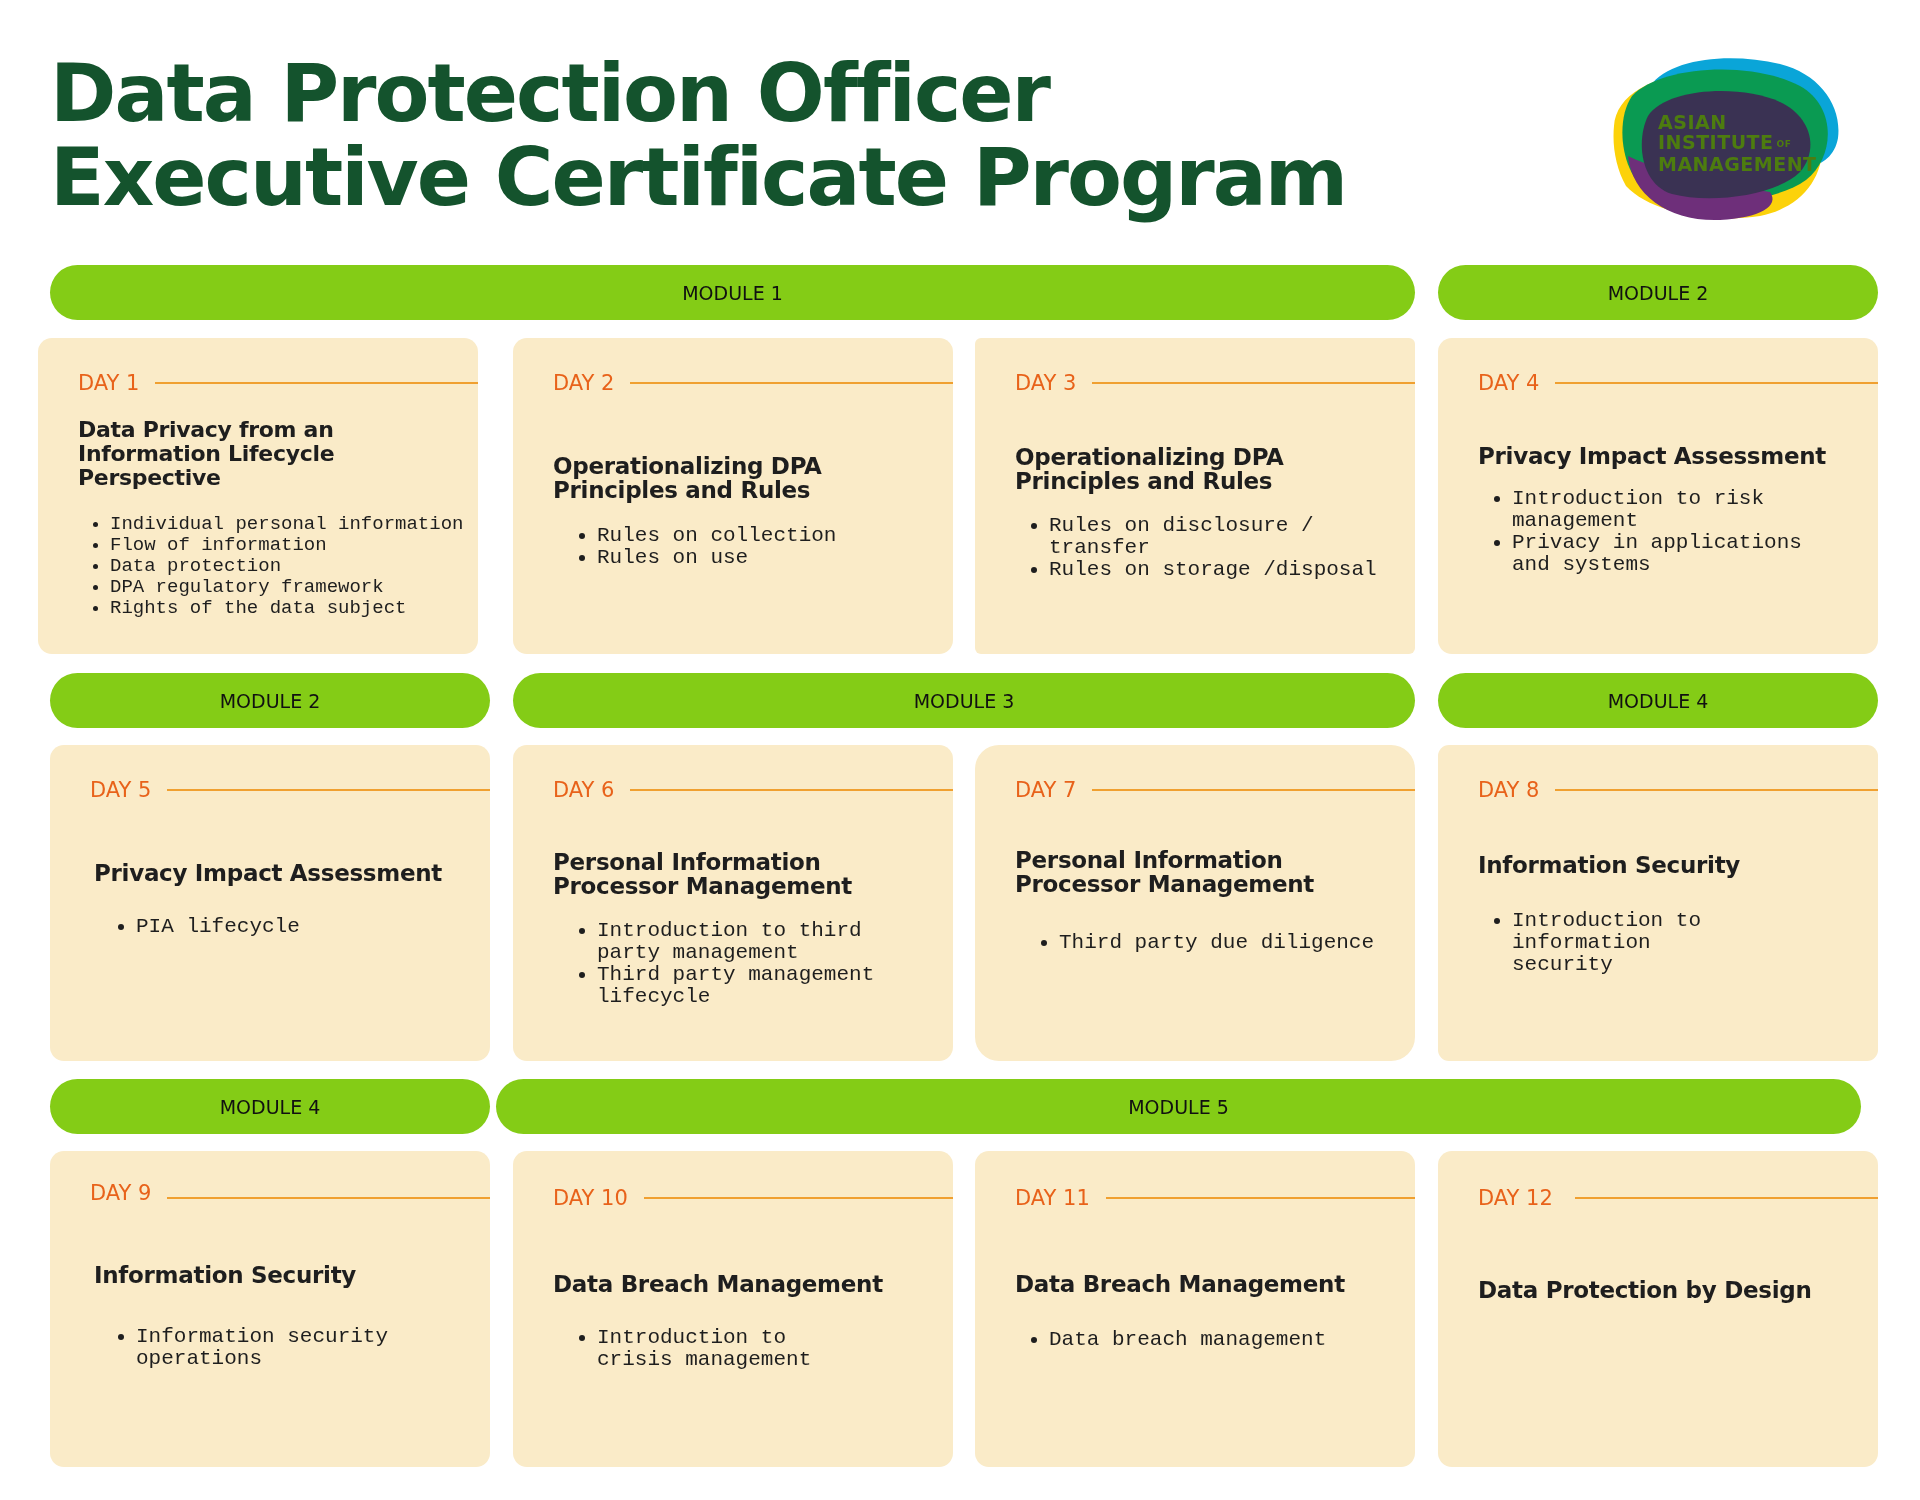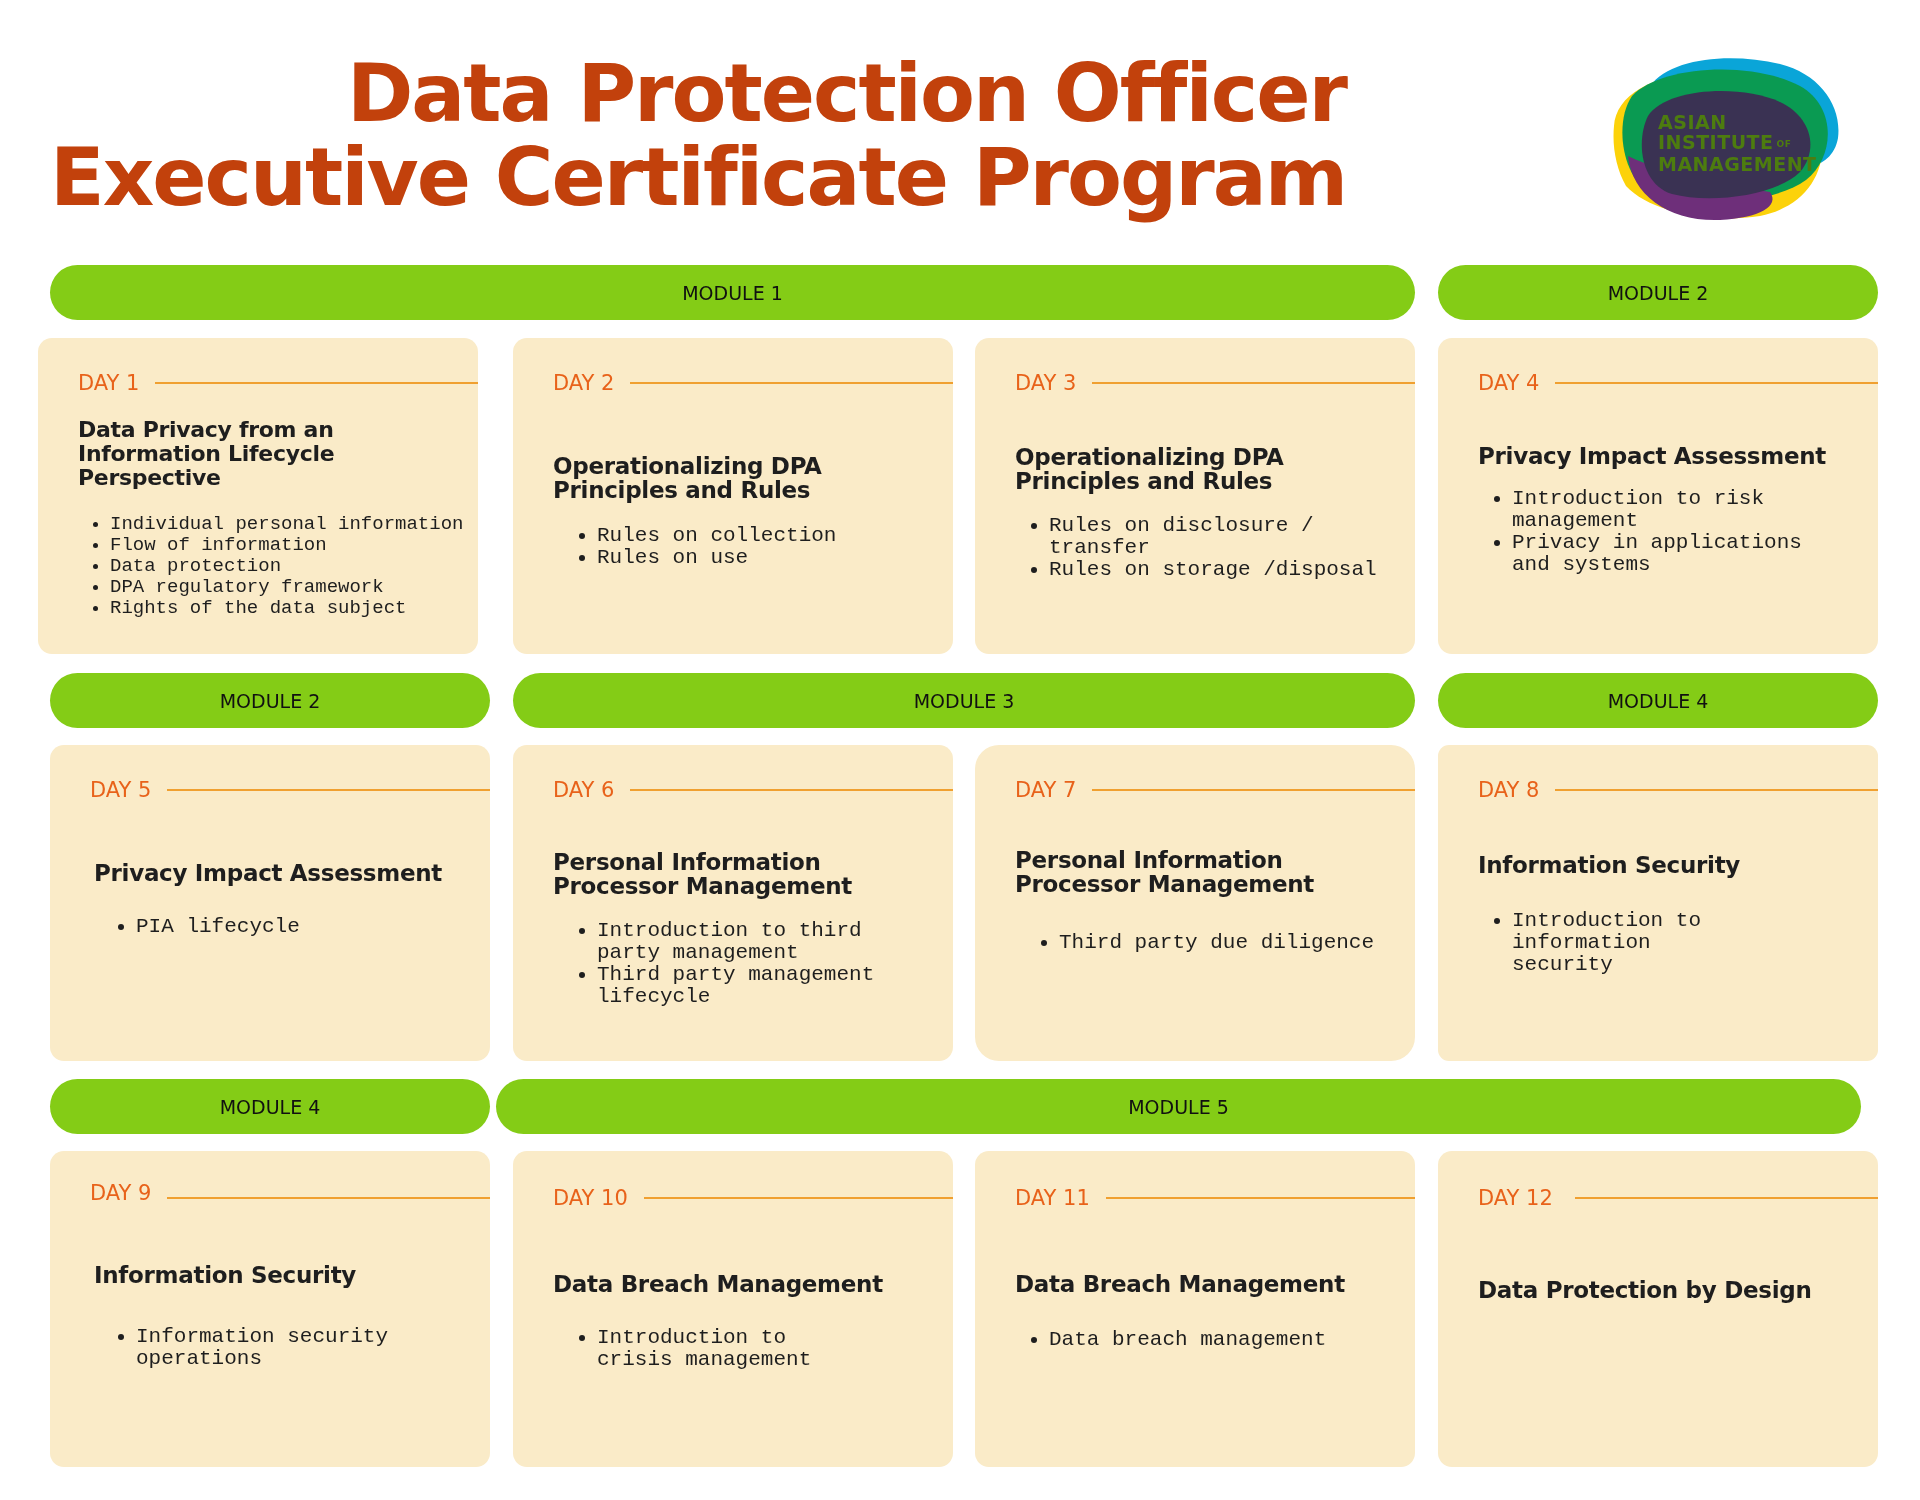--- a/index.html
+++ b/index.html
@@ -1,17 +1,17 @@
 <!DOCTYPE html>
 <html><head>
 <meta charset="utf-8">
 <style>
   html, body { margin:0; padding:0; }
   body { width:1920px; height:1500px; background:#ffffff; position:relative; overflow:hidden; font-family:"Liberation Sans", sans-serif; }
-  .title { position:absolute; left:50px; top:52px; margin:0; font-family:"DejaVu Sans", sans-serif; font-weight:bold; font-size:80px; line-height:84px; color:#c2410c; letter-spacing:-2px;text-align:right; }
+  .title { position:absolute; left:50px; top:52px; margin:0; font-family:"DejaVu Sans", sans-serif; font-weight:bold; font-size:80px; line-height:84px; color:#14532d; letter-spacing:-2px; }
   .logo { position:absolute; left:1610px; top:56px; width:232px; height:166px; }
   .logo-text { position:absolute; left:48px; top:56px; color:#4d7c0f; font-family:"DejaVu Sans", sans-serif; font-weight:bold; font-size:19px; line-height:20px; letter-spacing:0.5px; }
   .logo-text .of { font-size:9px; vertical-align:middle; margin-left:3px; }
   .bar { position:absolute; height:55px; background:#84cc16; border-radius:28px; display:flex; align-items:center; justify-content:center; font-family:"DejaVu Sans", sans-serif; font-size:19px; color:#111; }
   .card { position:absolute; width:440px; height:316px; background:#faebc8; border-radius:14px; box-sizing:border-box; }
   .day { position:absolute; left:40px; top:33px; right:0; display:flex; align-items:center; }
   .day-label { font-family:"DejaVu Sans", sans-serif; font-size:21px; color:#e8621a; white-space:nowrap; }
   .day-line { flex:1; height:2px; background:#f0a030; margin-left:16px; }
   .ctitle { position:absolute; left:40px; right:20px; margin:0; font-family:"DejaVu Sans", sans-serif; font-weight:bold; font-size:23px; line-height:24px; color:#1e1e1e; letter-spacing:-0.3px; }
   .bullets { position:absolute; left:40px; right:10px; margin:4px; padding-left:30px; font-family:Liberation Mono, monospace; font-size:20px; line-height:21px; color:#1e1e1e; }
@@ -68,21 +68,21 @@
       <span class="day-label">DAY 2</span>
       <span class="day-line"></span>
     </div>
   <h3 class="ctitle" style="top:116px; right:70px;">Operationalizing DPA Principles and Rules</h3>
   <ul class="bullets" style="top:183px; padding-left:40px; font-size:21px; line-height:22px;">
     <li>Rules on collection</li>
     <li>Rules on use</li>
   </ul>
 </div>
 
-<div class="card" style="left:975px; top:338px;">
+<div class="card" style="left:975px; top:338px;border-radius:6px;">
   <div class="day">
       <span class="day-label">DAY 3</span>
       <span class="day-line"></span>
     </div>
   <h3 class="ctitle" style="top:107px; right:70px;">Operationalizing DPA Principles and Rules</h3>
   <ul class="bullets" style="top:173px; font-size:21px; line-height:22px;">
     <li>Rules on disclosure / transfer</li>
     <li>Rules on storage /disposal</li>
   </ul>
 </div>

